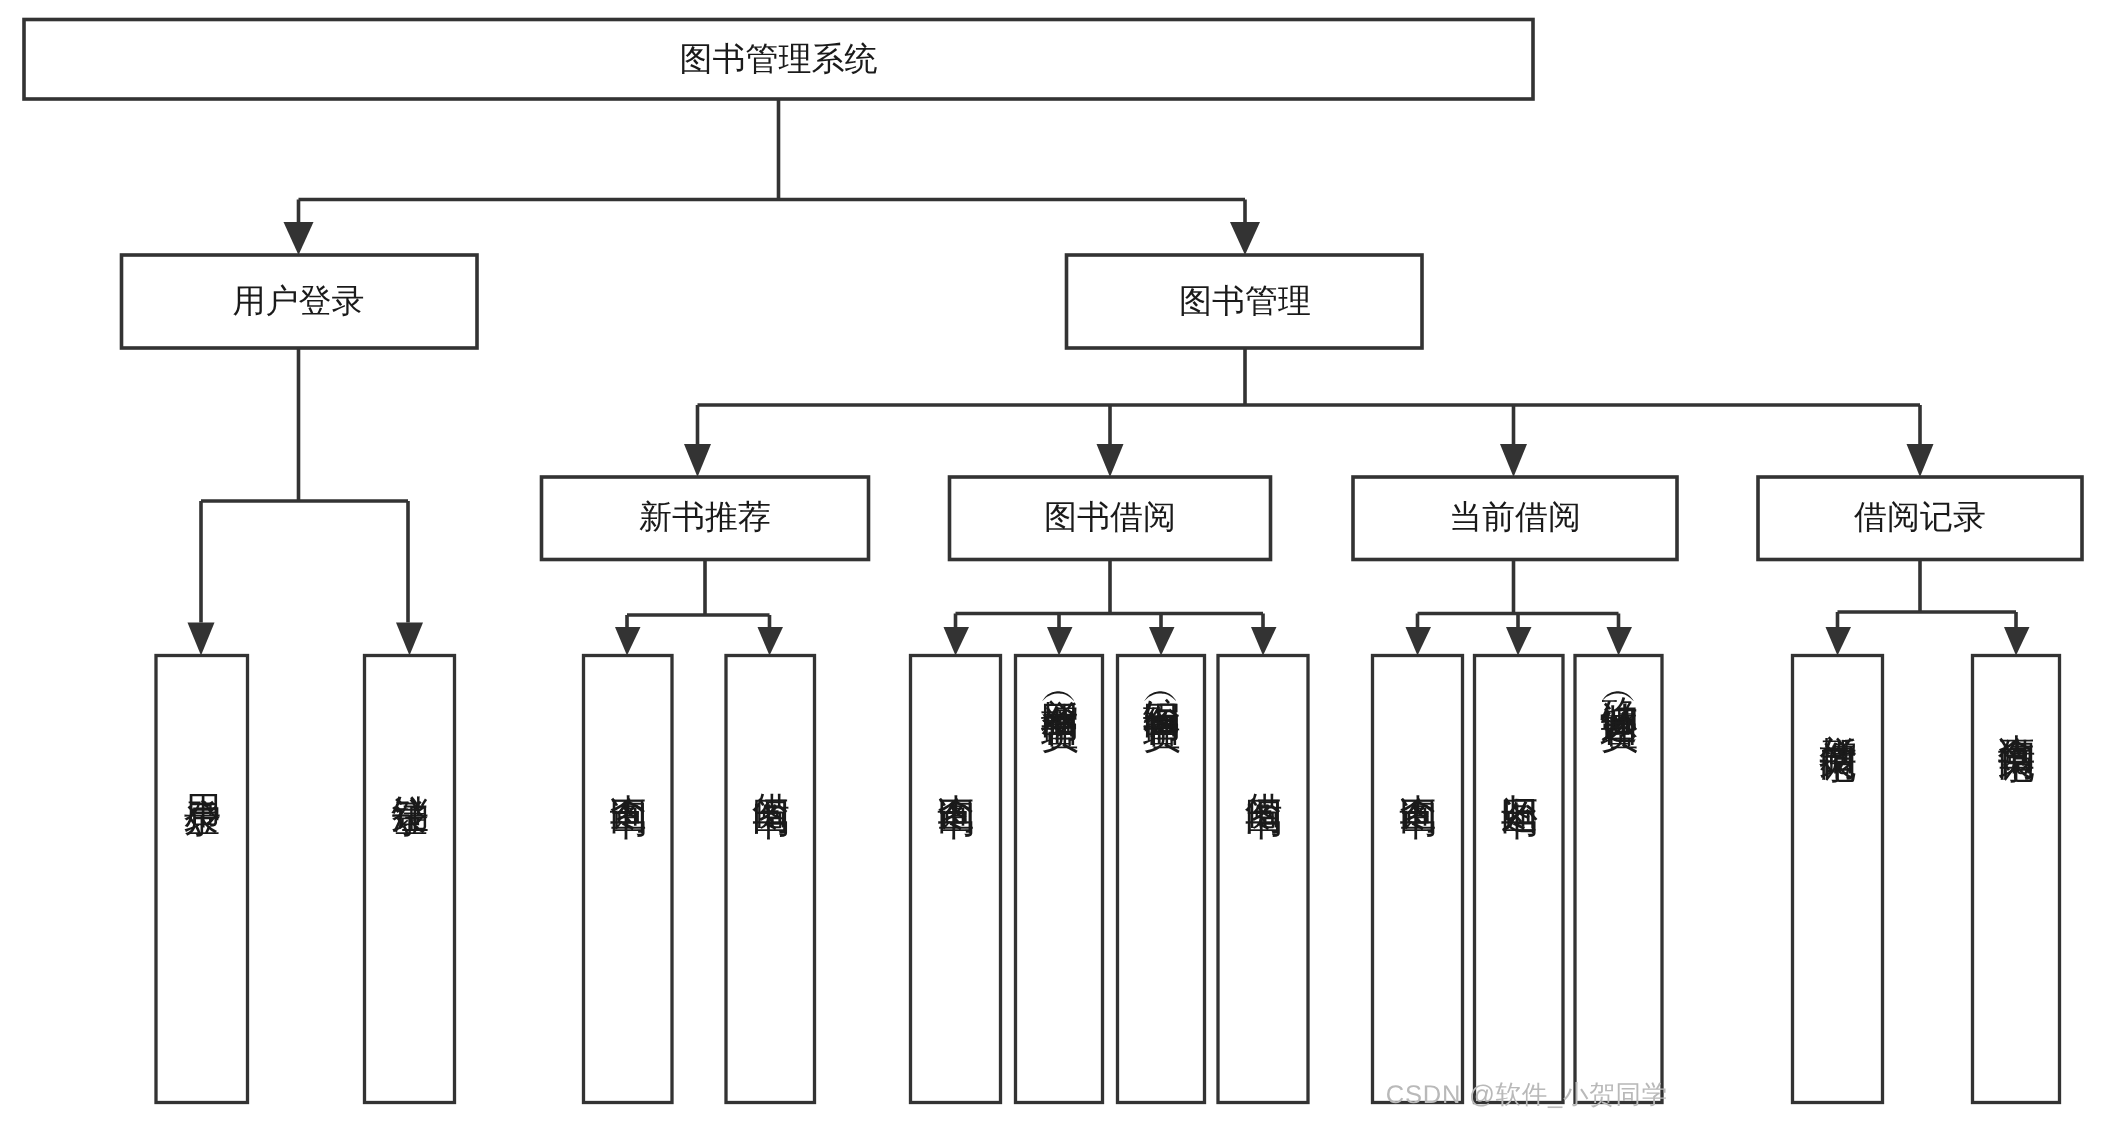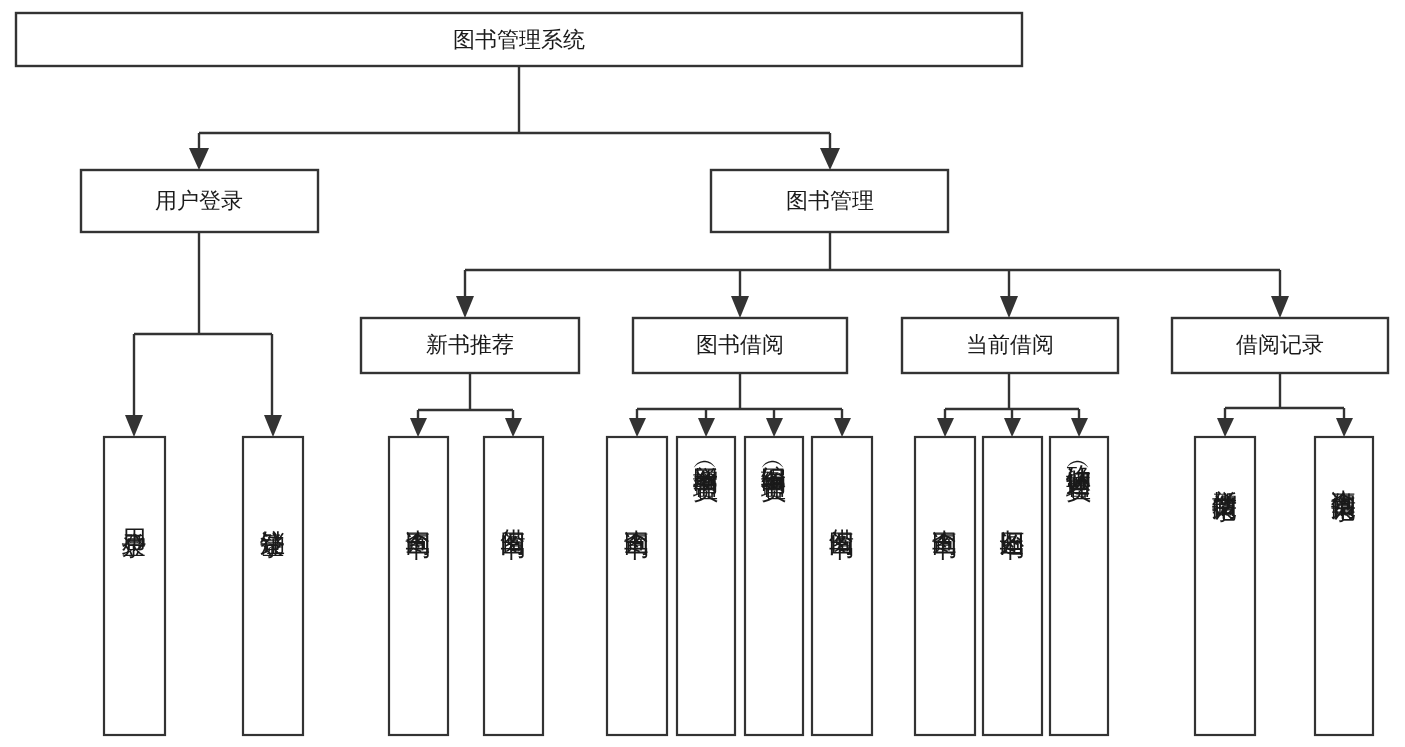--- a/index.html
+++ b/index.html
@@ -220,14 +220,15 @@
   <div class="vert-label-wrap" style="left:1050px; top:437px; width:58px; height:298px;">
     <span class="vert-label" style="margin-top:8px;">确认归还（管理员）</span>
   </div>
   <div class="vert-label-wrap" style="left:1195px; top:437px; width:60px; height:298px;">
     <span class="vert-label" style="margin-top:32px;">新增借阅记录</span>
   </div>
   <div class="vert-label-wrap" style="left:1315px; top:437px; width:58px; height:298px;">
     <span class="vert-label" style="margin-top:32px;">查询借阅记录</span>
   </div>
 
+  <div class="watermark">CSDN @软件_小贺同学</div>
 
 </div>
 
 </body></html>

